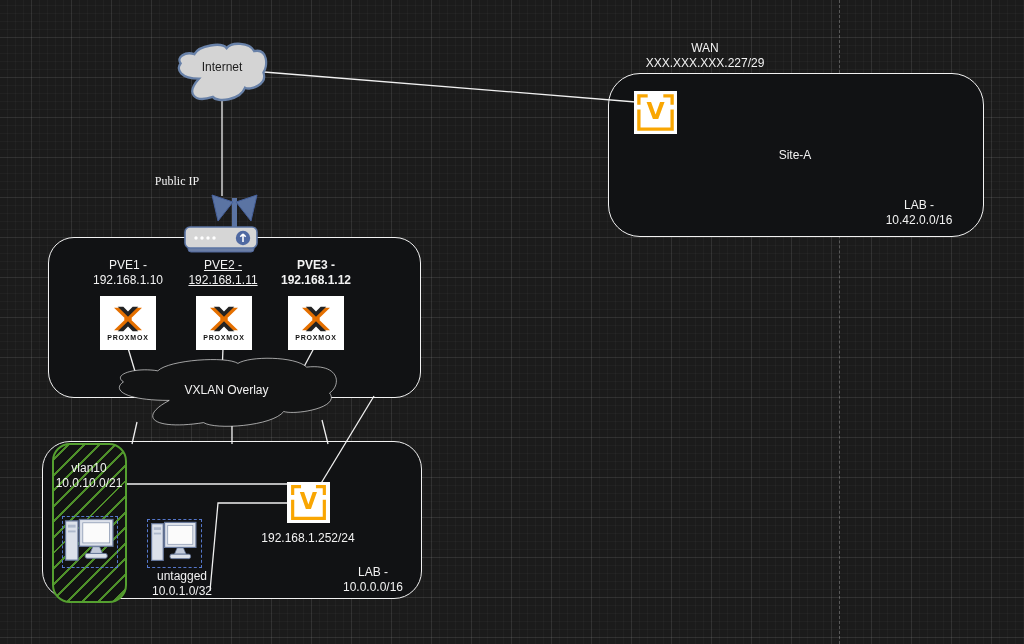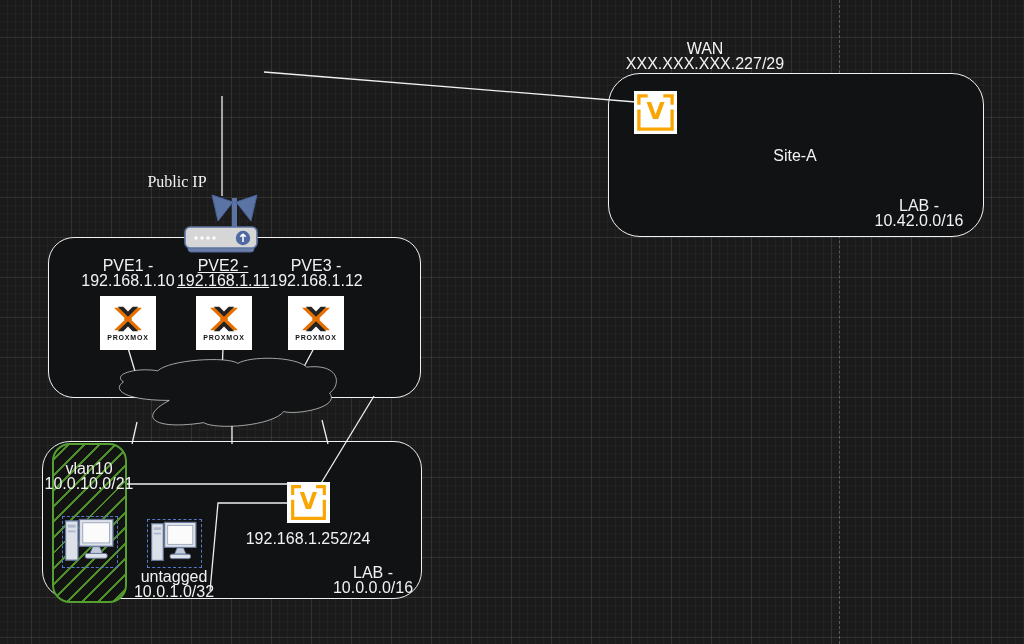--- a/index.html
+++ b/index.html
@@ -32,21 +32,21 @@
   #vlan10-zone {
     position:absolute; left:52px; top:443px; width:75px; height:160px;
     border:2px solid #55a030; border-radius:18px;
     background:repeating-linear-gradient(135deg,
       transparent 0px, transparent 9px,
       rgba(82,150,43,0.95) 9px, rgba(82,150,43,0.95) 11px);
     background-color:#121312;
   }
 
   
-  .lbl { position:absolute; color:#f2f2f2; font-size:16px; line-height:15px;
+  .lbl { position:absolute; color:#f2f2f2; font-size:12px; line-height:15px;
          text-align:center; white-space:nowrap; }
   .lbl span { display:block; }
   .dark-lbl { color:#1d1d1d; }
 
   svg.layer { position:absolute; left:0; top:0; width:1024px; height:644px; }
   .edge { stroke:#f0f0f0; stroke-width:1.3; fill:none; }
 
   
   .tile { position:absolute; background:#ffffff; display:flex; flex-direction:column;
           align-items:center; justify-content:center; }
@@ -78,20 +78,26 @@
     <line class="edge" x1="223" y1="348" x2="222" y2="374"></line>
     <line class="edge" x1="314" y1="348" x2="298" y2="378"></line>
     <line class="edge" x1="137" y1="422" x2="132" y2="444"></line>
     <line class="edge" x1="232" y1="424" x2="232" y2="444"></line>
     <line class="edge" x1="322" y1="420" x2="328" y2="444"></line>
     <line class="edge" x1="374" y1="396" x2="317" y2="490"></line>
     <line class="edge" x1="127" y1="484" x2="305" y2="484"></line>
     <polyline class="edge" points="210,591 218,503 300,503"></polyline>
   </svg>
 
+  <div class="abs" style="left:176px; top:42px; width:92px; height:61px;">
+    <svg width="92" height="61" viewBox="0 0 100 60" preserveAspectRatio="none">
+      <path d="M25,36 C5,36 0,27 5,21 C0,15 10,9 20,12 C25,3 50,0 55,6 C60,0 80,0 85,9 C100,6 100,24 95,30 C100,42 80,48 75,45 C70,57 45,60 40,54 C20,60 10,51 25,36 Z" fill="#d4d4d4" stroke="#6881a8" stroke-width="2.4"></path>
+    </svg>
+    <div class="lbl dark-lbl" style="position:absolute; left:0; top:18px; width:92px;">Internet</div>
+  </div>
 
   <div class="lbl" style="left:615px; top:41px; width:180px;">
     <span>WAN</span>
     <span>XXX.XXX.XXX.227/29</span>
   </div>
 
   <div class="lbl" style="left:132px; top:174px; width:90px;font-family:Liberation Serif, serif;">Public IP</div>
 
   <div class="abs" style="left:183px; top:192px; width:76px; height:62px;">
     <svg width="76" height="62" viewBox="0 0 76 62">
@@ -110,21 +116,21 @@
   </div>
 
   <div class="lbl" style="left:72px; top:258px; width:112px;">
     <span>PVE1 -</span>
     <span>192.168.1.10</span>
   </div>
   <div class="lbl" style="left:167px; top:258px; width:112px;text-decoration:underline;">
     <span>PVE2 -</span>
     <span>192.168.1.11</span>
   </div>
-  <div class="lbl" style="left:260px; top:258px; width:112px;">
+  <div class="lbl" style="left:260px; top:258px; width:112px;font-weight:bold;">
     <span>PVE3 -</span>
     <span>192.168.1.12</span>
   </div>
 
   <div class="tile" style="left:100px; top:296px; width:56px; height:54px;">
     <svg width="30" height="28" viewBox="0 0 32 30">
       <path d="M1,3 L13.5,15 L1,27 L8,27 L20.5,15 L8,3 Z" fill="#e57000"></path>
       <path d="M31,3 L18.5,15 L31,27 L24,27 L11.5,15 L24,3 Z" fill="#e57000"></path>
       <path d="M5,2 L16,12.5 L27,2 L21,2 L16,7 L11,2 Z" fill="#232323"></path>
       <path d="M5,28 L16,17.5 L27,28 L21,28 L16,23 L11,28 Z" fill="#232323"></path>
@@ -147,20 +153,21 @@
       <path d="M5,2 L16,12.5 L27,2 L21,2 L16,7 L11,2 Z" fill="#232323"></path>
       <path d="M5,28 L16,17.5 L27,28 L21,28 L16,23 L11,28 Z" fill="#232323"></path>
     </svg>
     <div class="pmx-word">PROXMOX</div>
   </div>
 
   <div class="abs" style="left:112px; top:356px; width:229px; height:74px;">
     <svg width="229" height="74" viewBox="0 0 100 60" preserveAspectRatio="none">
       <path d="M25,36 C5,36 0,27 5,21 C0,15 10,9 20,12 C25,3 50,0 55,6 C60,0 80,0 85,9 C100,6 100,24 95,30 C100,42 80,48 75,45 C70,57 45,60 40,54 C20,60 10,51 25,36 Z" fill="#121314" stroke="#f0f0f0" stroke-width="0.65" vector-effect="non-scaling-stroke"></path>
     </svg>
+    <div class="lbl" style="position:absolute; left:0; top:27px; width:229px;">VXLAN Overlay</div>
   </div>
 
 
   <div class="tile" style="left:634px; top:91px; width:43px; height:43px;">
     <svg width="43" height="43" viewBox="0 0 44 44">
       <path d="M14,5 H5 V14" fill="none" stroke="#f9a602" stroke-width="3.4"></path>
       <path d="M30,5 H39 V14" fill="none" stroke="#f9a602" stroke-width="3.4"></path>
       <path d="M5,19 V39 H39 V19" fill="none" stroke="#f9a602" stroke-width="3.4"></path>
       <text x="22" y="29" text-anchor="middle" font-size="24" font-weight="bold" font-family="DejaVu Sans, sans-serif" fill="#f9a602">V</text>
     </svg>
@@ -192,21 +199,21 @@
     <svg width="50" height="43" viewBox="0 0 53 48">
       <rect x="1.5" y="3" width="13" height="41" fill="#dce1ea" stroke="#66779a" stroke-width="1.3"></rect>
       <rect x="4" y="7" width="8" height="3" fill="#aeb9cc"></rect>
       <rect x="4" y="13" width="8" height="2" fill="#aeb9cc"></rect>
       <rect x="16" y="1.5" width="35" height="28" fill="#dce1ea" stroke="#66779a" stroke-width="1.3"></rect>
       <rect x="19.5" y="5" width="28" height="21" fill="#fbfbfb" stroke="#8a97b0" stroke-width="0.8"></rect>
       <path d="M30,30 L37,30 L40,37 L27,37 Z" fill="#c3cbdb" stroke="#66779a" stroke-width="0.8"></path>
       <rect x="22" y="37" width="23" height="5" rx="2" fill="#dce1ea" stroke="#66779a" stroke-width="1"></rect>
     </svg>
   </div>
-  <div class="lbl" style="left:124px; top:569px; width:100px;">
+  <div class="lbl" style="left:132px; top:569px; width:100px;">
     <span>untagged</span>
     <span>10.0.1.0/32</span>
   </div>
 
   <div class="tile" style="left:287px; top:482px; width:43px; height:41px;">
     <svg width="43" height="41" viewBox="0 0 44 44">
       <path d="M14,5 H5 V14" fill="none" stroke="#f9a602" stroke-width="3.4"></path>
       <path d="M30,5 H39 V14" fill="none" stroke="#f9a602" stroke-width="3.4"></path>
       <path d="M5,19 V39 H39 V19" fill="none" stroke="#f9a602" stroke-width="3.4"></path>
       <text x="22" y="29" text-anchor="middle" font-size="24" font-weight="bold" font-family="DejaVu Sans, sans-serif" fill="#f9a602">V</text>

